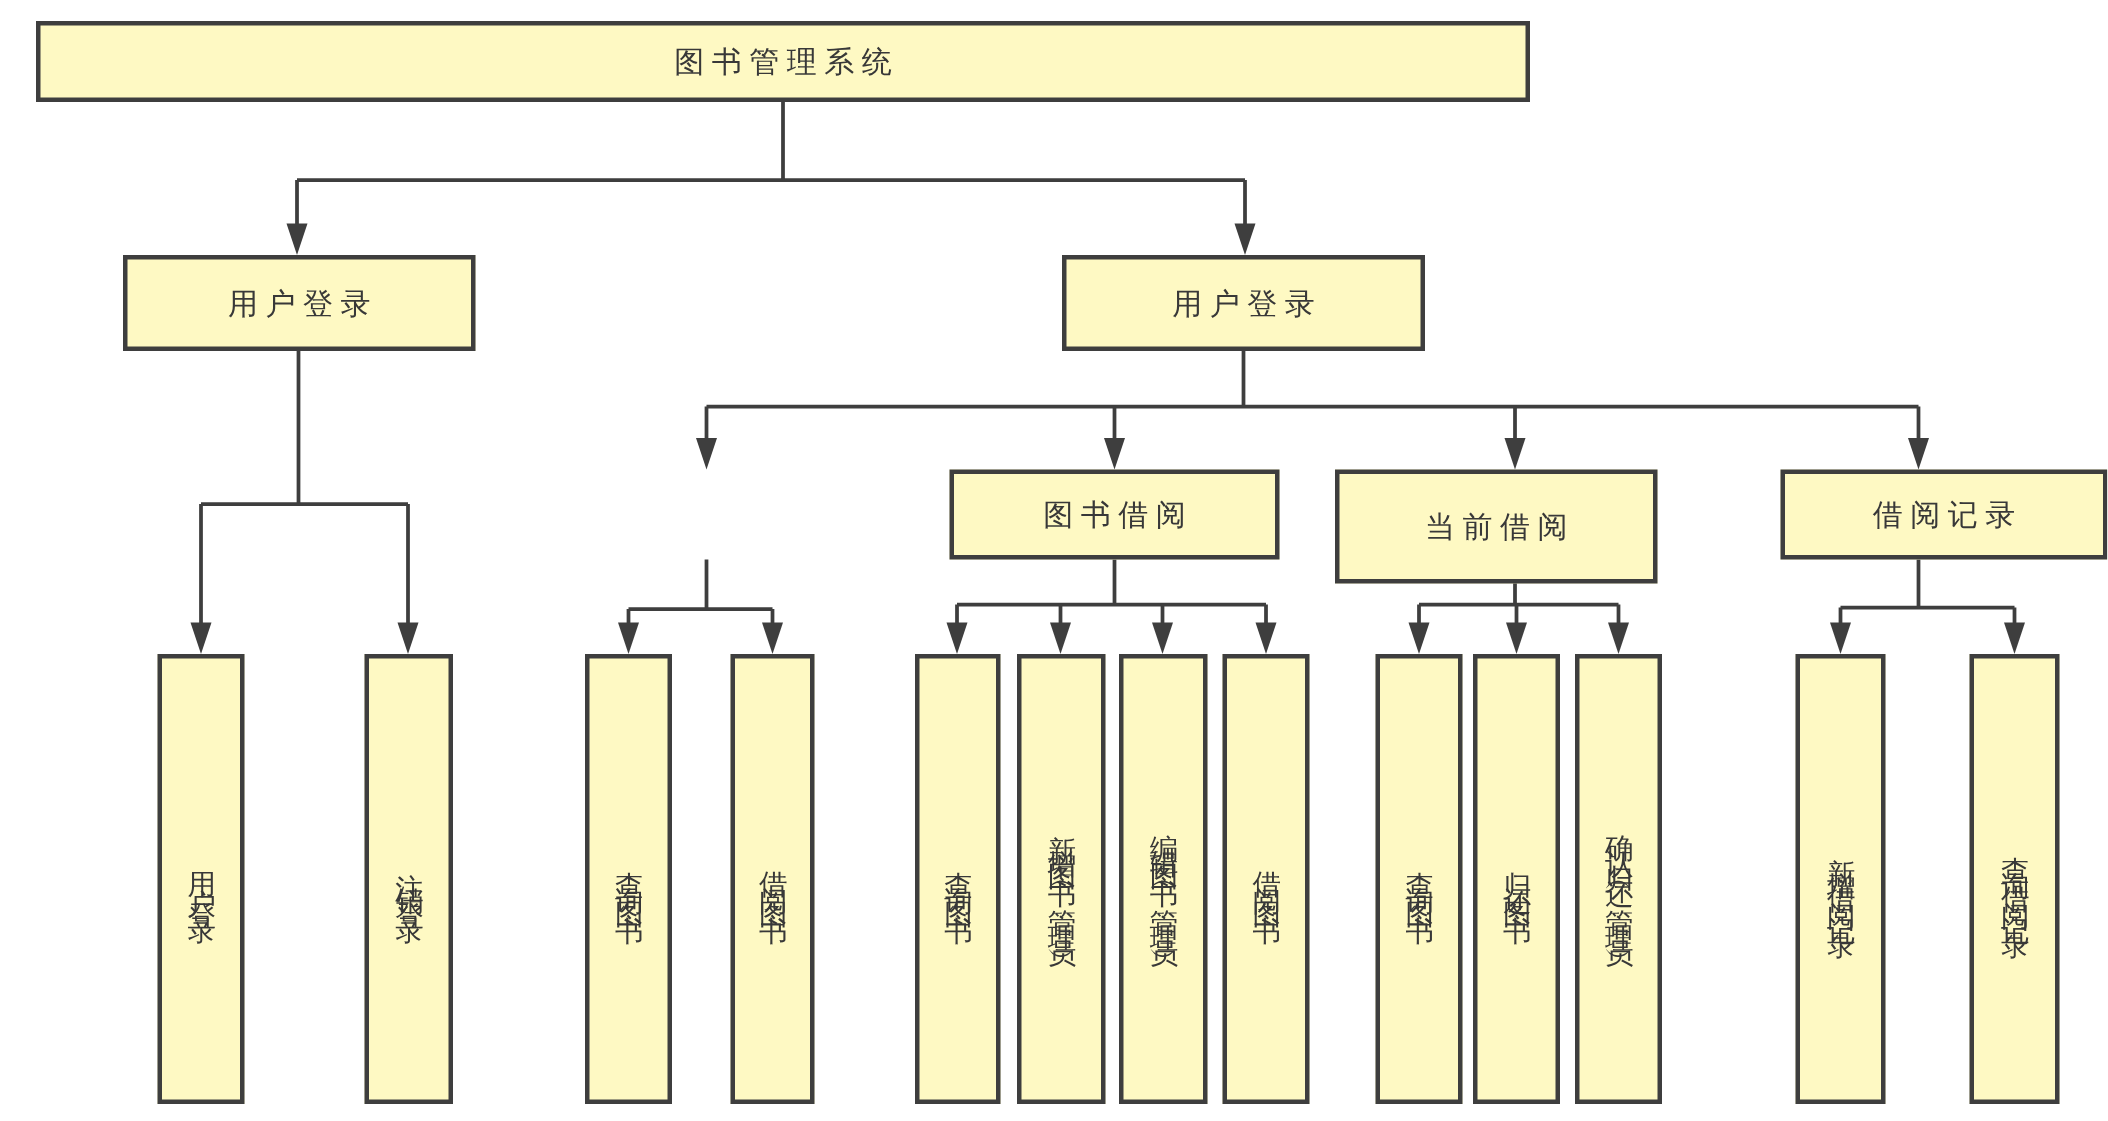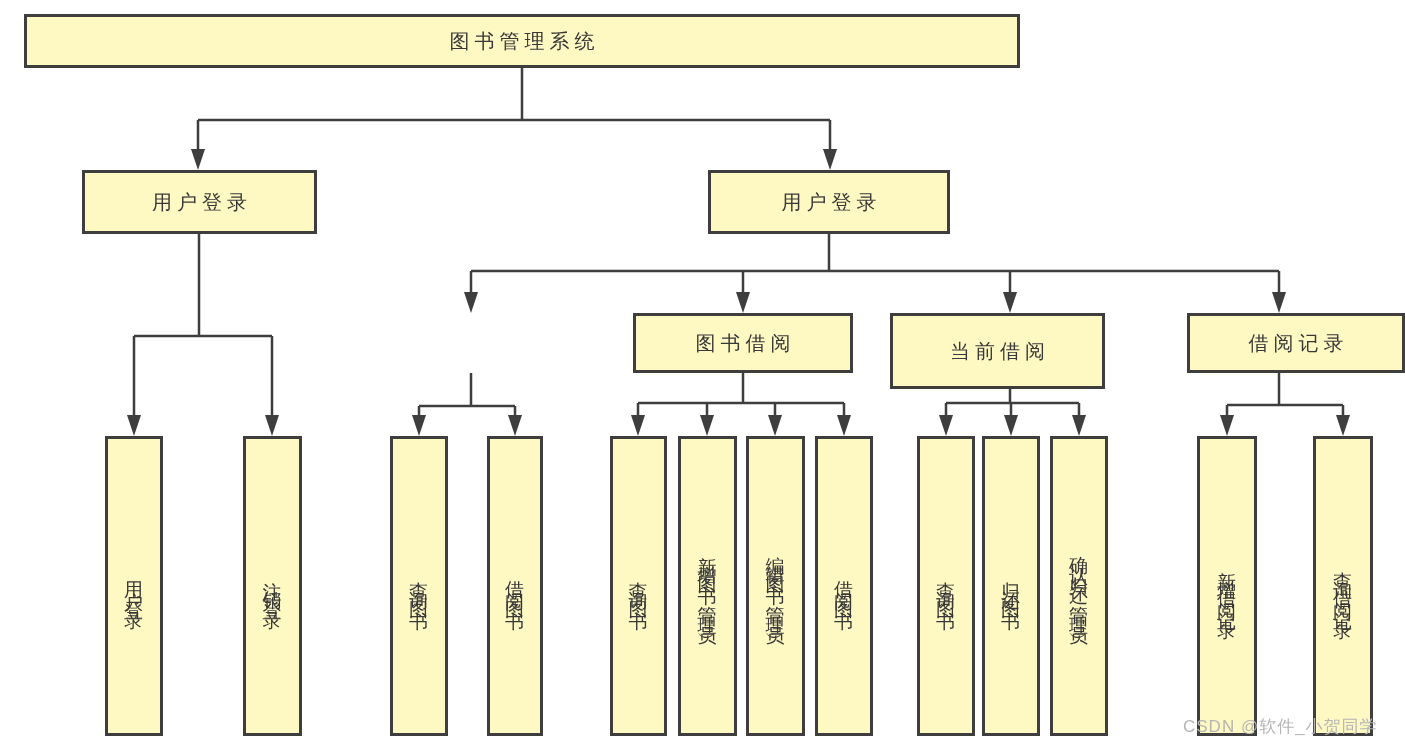--- a/index.html
+++ b/index.html
@@ -138,14 +138,13 @@
     <span>确认归还（管理员）</span>
     </div>
 
   <div class="node vnode" style="left:1197px;top:436px;width:60px;height:300px;">
     <span>新增借阅记录</span>
     </div>
   <div class="node vnode" style="left:1313px;top:436px;width:60px;height:300px;">
     <span>查询借阅记录</span>
     </div>
 
-  <div id="watermark">CSDN @软件_小贺同学</div>
 </div>
 
 </body></html>

